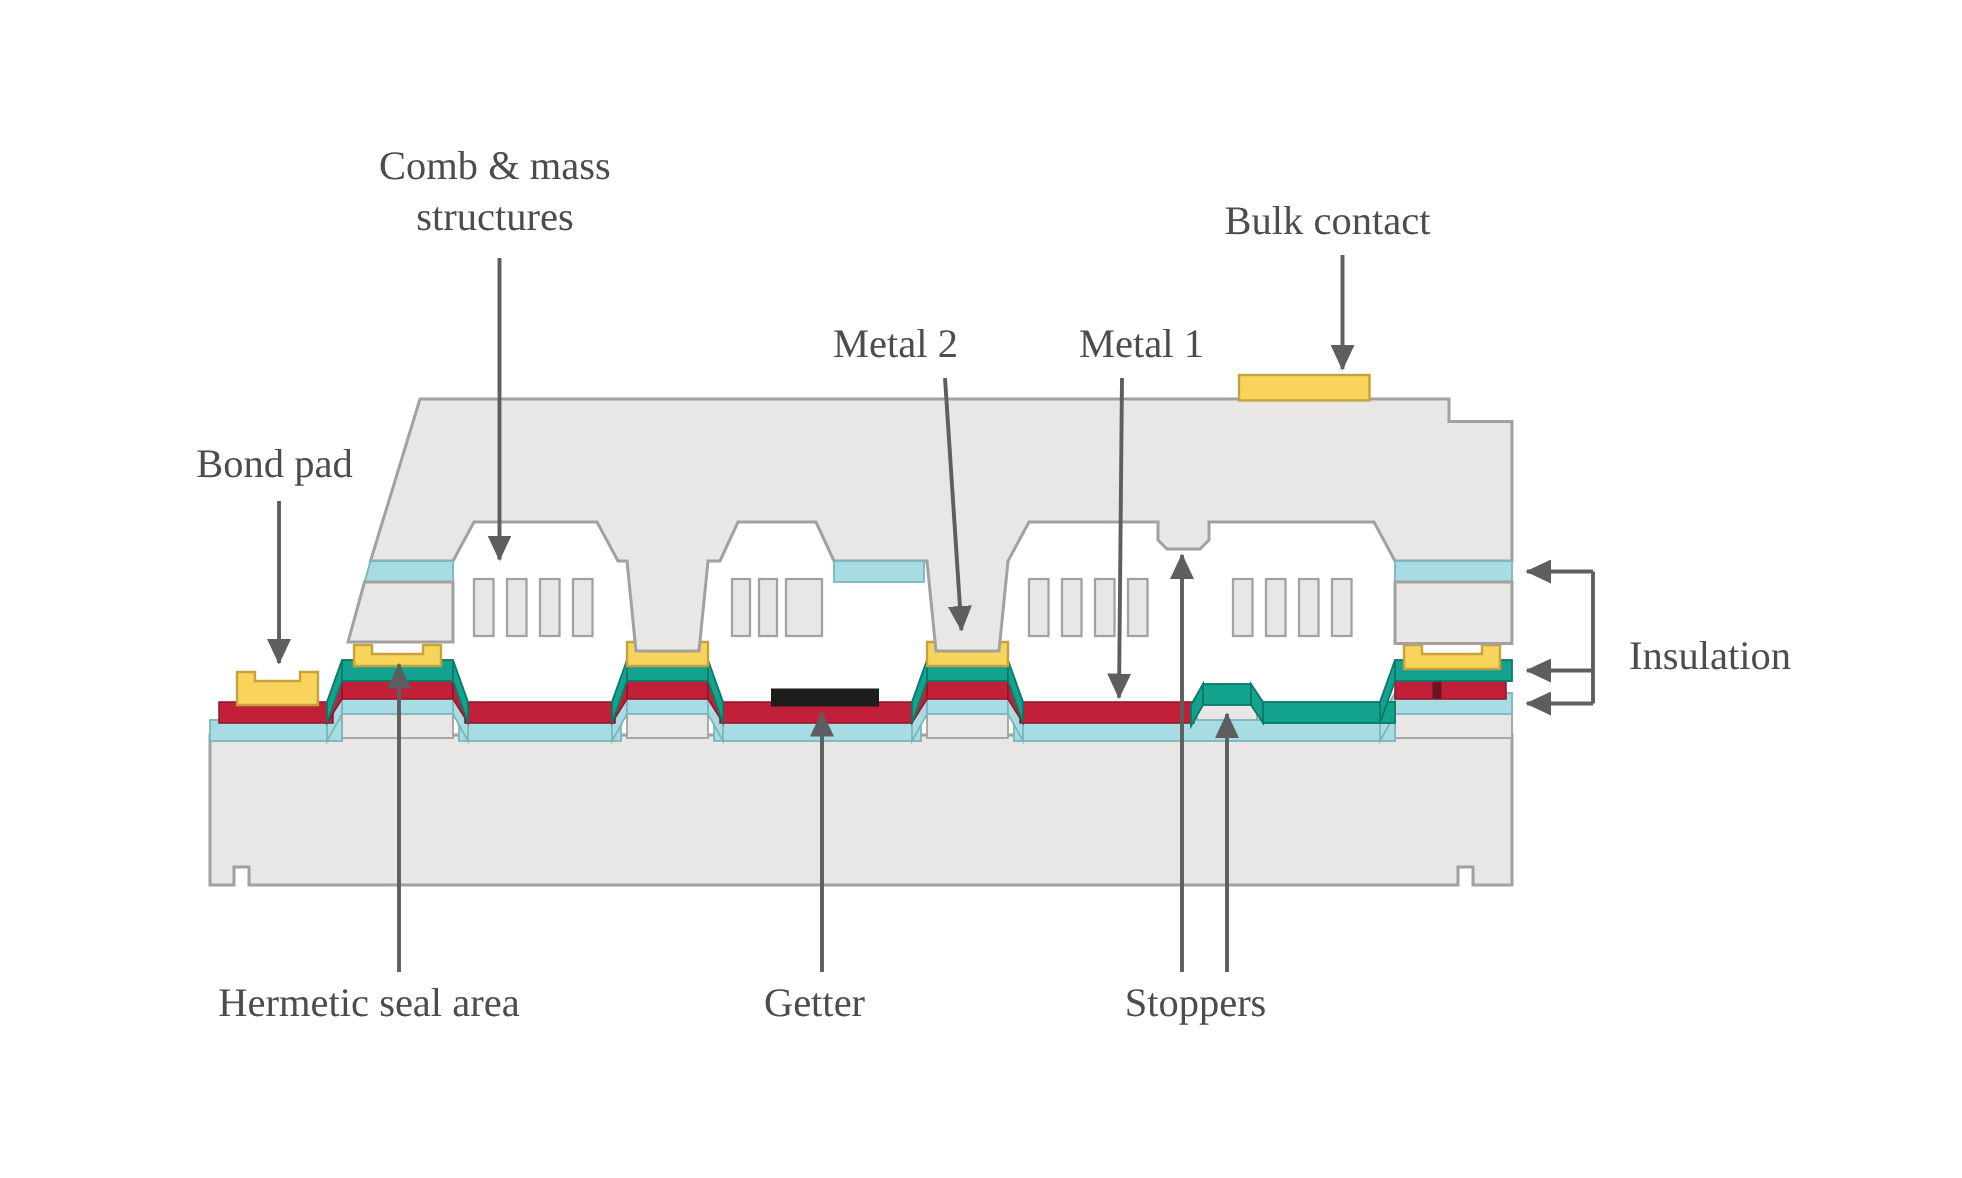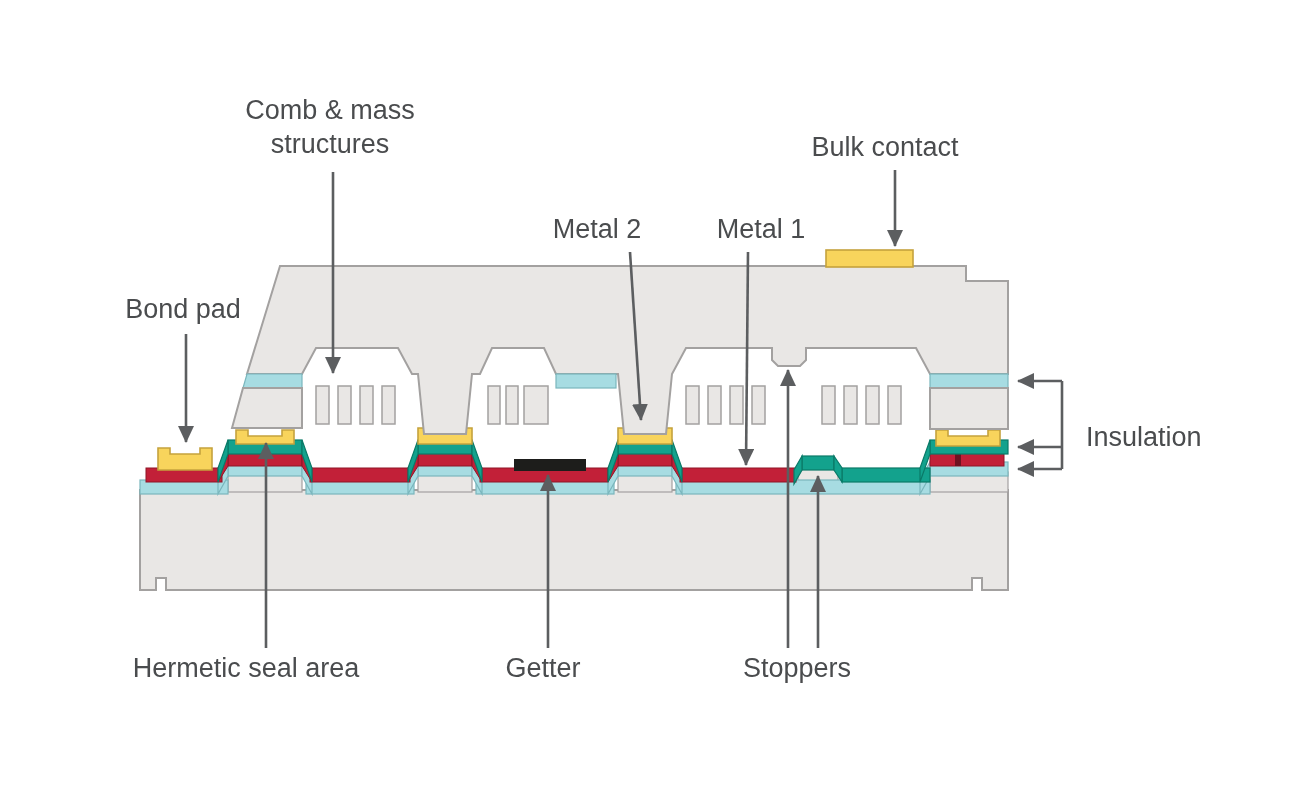--- a/index.html
+++ b/index.html
@@ -1,20 +1,20 @@
 <!DOCTYPE html>
 <html style="--background: #ffffff; --wafer-gray: #e9e7e5; --wafer-stroke: #a3a1a0; --insulation-cyan: #a7dce2; --passivation-teal: #13a28d; --metal-red: #c22038; --pad-yellow: #f8d45c; --getter-black: #1d1d1b; --arrow-gray: #5c5e60; --text-gray: #4a4c4e;"><head>
 <meta charset="utf-8">
 <style>
   html,body{margin:0;padding:0;background:#fff;}
   .stage{
     position:relative;
     width:1308px;height:785px;
     background:var(--background,#ffffff);
-    font-family:Liberation Sans, sans-serif;
+    font-family:Liberation Serif, serif;
     overflow:hidden;
   }
   svg{display:block;}
   .wafer{fill:var(--wafer-gray);stroke:var(--wafer-stroke);stroke-width:2;stroke-linejoin:miter;}
   .core{fill:var(--wafer-gray);stroke:var(--wafer-stroke);stroke-width:1.2;}
   .finger{fill:var(--wafer-gray);stroke:var(--wafer-stroke);stroke-width:1.5;}
   .cy{fill:var(--insulation-cyan);stroke:#7ab6bd;stroke-width:1.2;}
   .tl{fill:var(--passivation-teal);stroke:#0a7a68;stroke-width:1.2;}
   .rd{fill:var(--metal-red);stroke:#8f1527;stroke-width:1;}
   .yl{fill:var(--pad-yellow);stroke:#c5a23d;stroke-width:1.6;}

